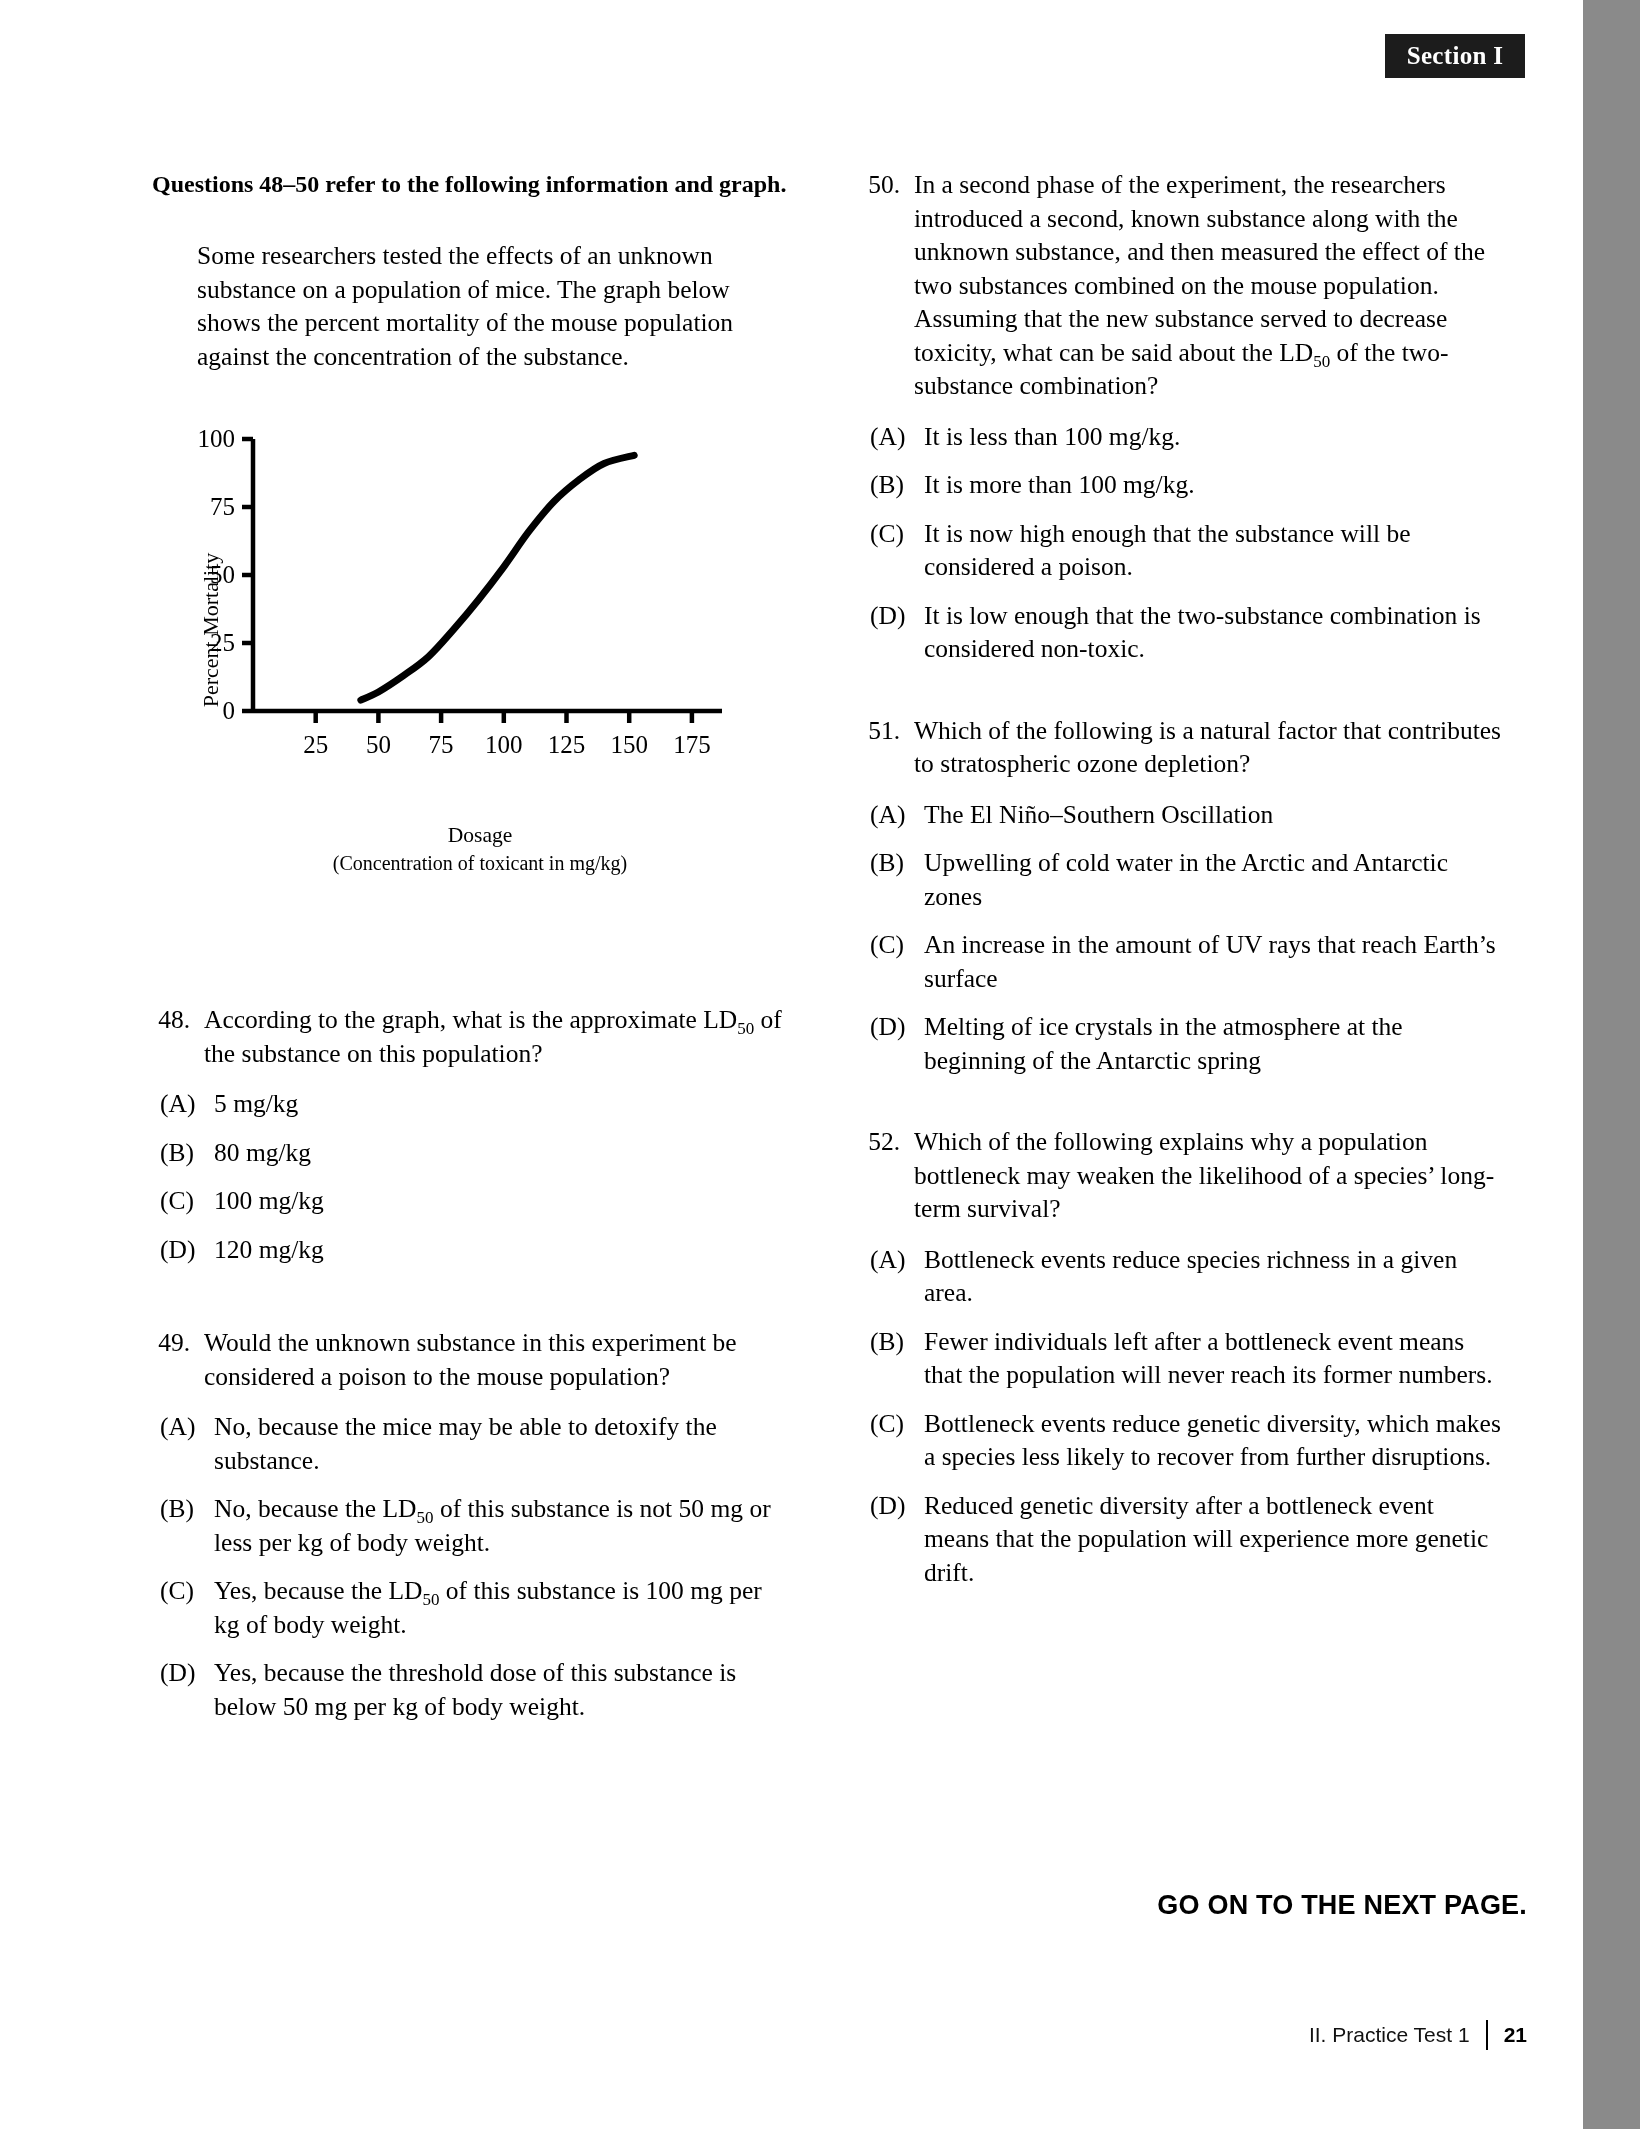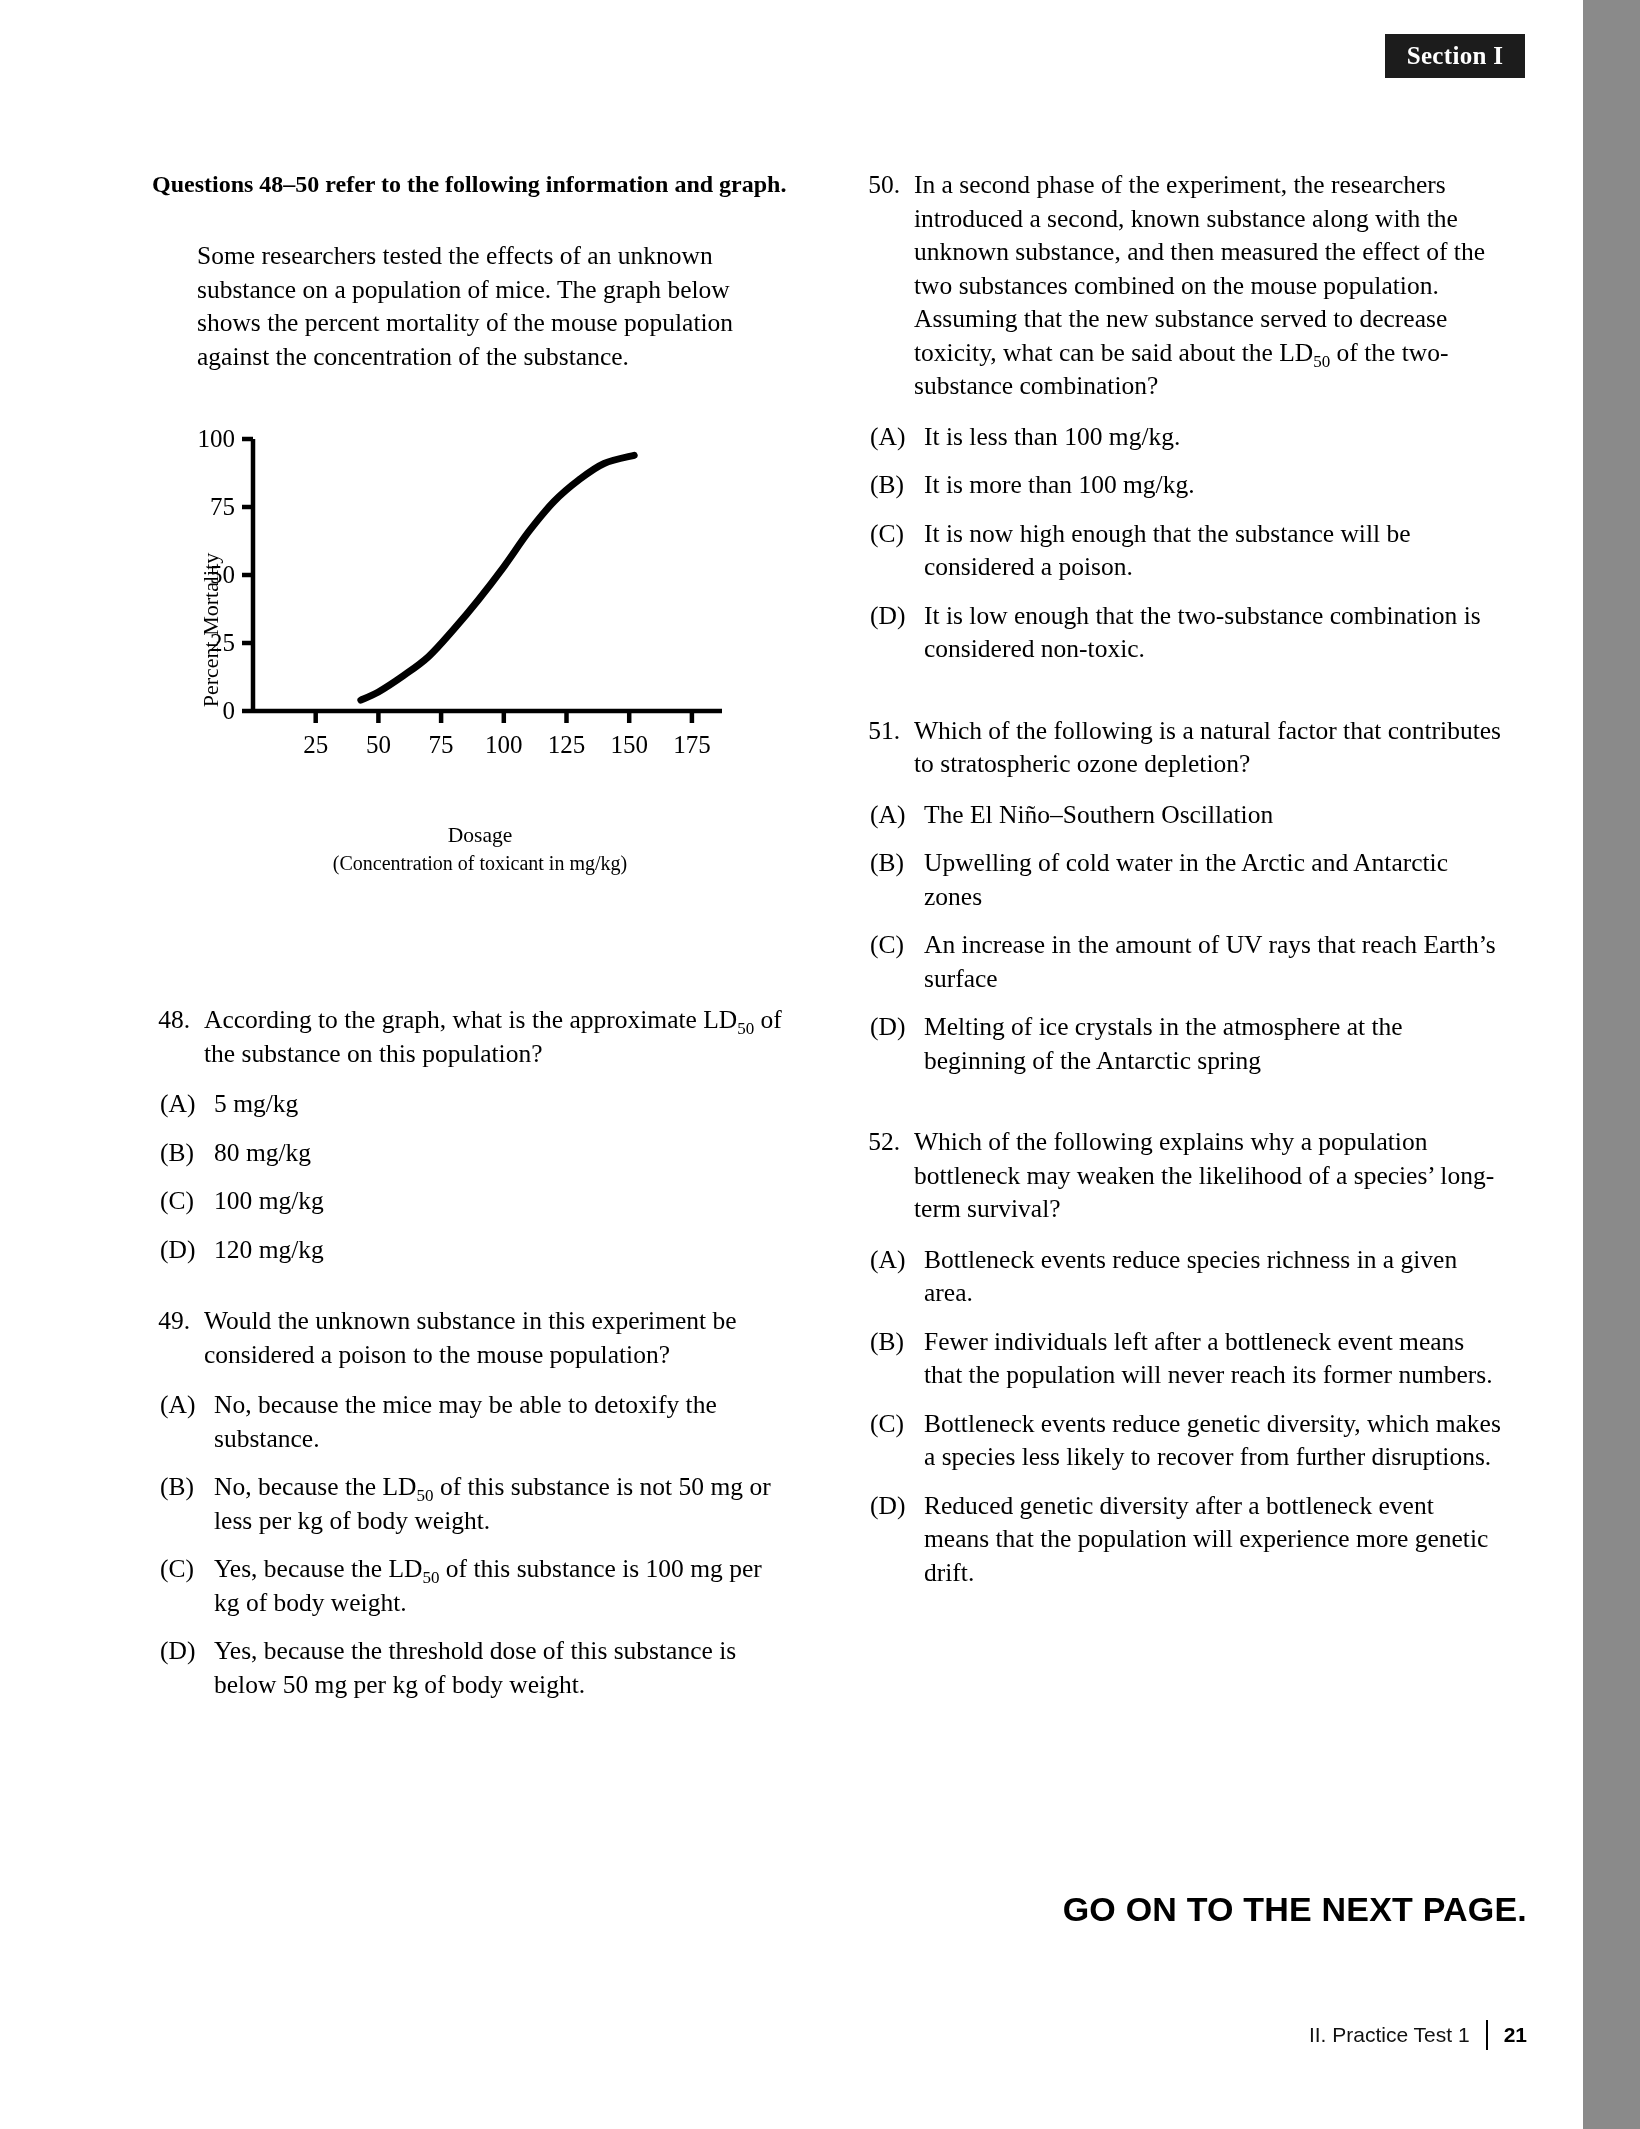--- a/index.html
+++ b/index.html
@@ -122,21 +122,21 @@
   .xcap .l2 { font-size: 20px; }
 
   
   .goon {
     position: absolute;
     top: 1890px; left: 0;
     width: 1527px;
     text-align: right;
     font-family: "Liberation Sans", "DejaVu Sans", sans-serif;
     font-weight: bold;
-    font-size: 34px;
+    font-size: 27px;
     letter-spacing: 0.2px;
   }
   .footer {
     position: absolute;
     top: 2020px; left: 0;
     width: 1527px;
     text-align: right;
     font-family: "Liberation Sans", "DejaVu Sans", sans-serif;
     font-size: 21px;
     display: flex;
@@ -228,21 +228,21 @@
             <div class="opt">
               <div class="opt-lab">(C)</div>
               <div class="opt-txt"><span>100 mg/kg</span></div>
             </div>
             <div class="opt">
               <div class="opt-lab">(D)</div>
               <div class="opt-txt"><span>120 mg/kg</span></div>
             </div>
           </div>
         </div>
-        <div class="q" style="margin-top: 38px;">
+        <div class="q" style="margin-top: 60px;">
           <div class="q-row">
             <div class="q-num">49.</div>
             <div class="q-stem"><span>Would the unknown substance in this experiment be considered a poison to the mouse population?</span></div>
           </div>
           <div class="opts">
             <div class="opt">
               <div class="opt-lab">(A)</div>
               <div class="opt-txt"><span>No, because the mice may be able to detoxify the substance.</span></div>
             </div>
             <div class="opt">

